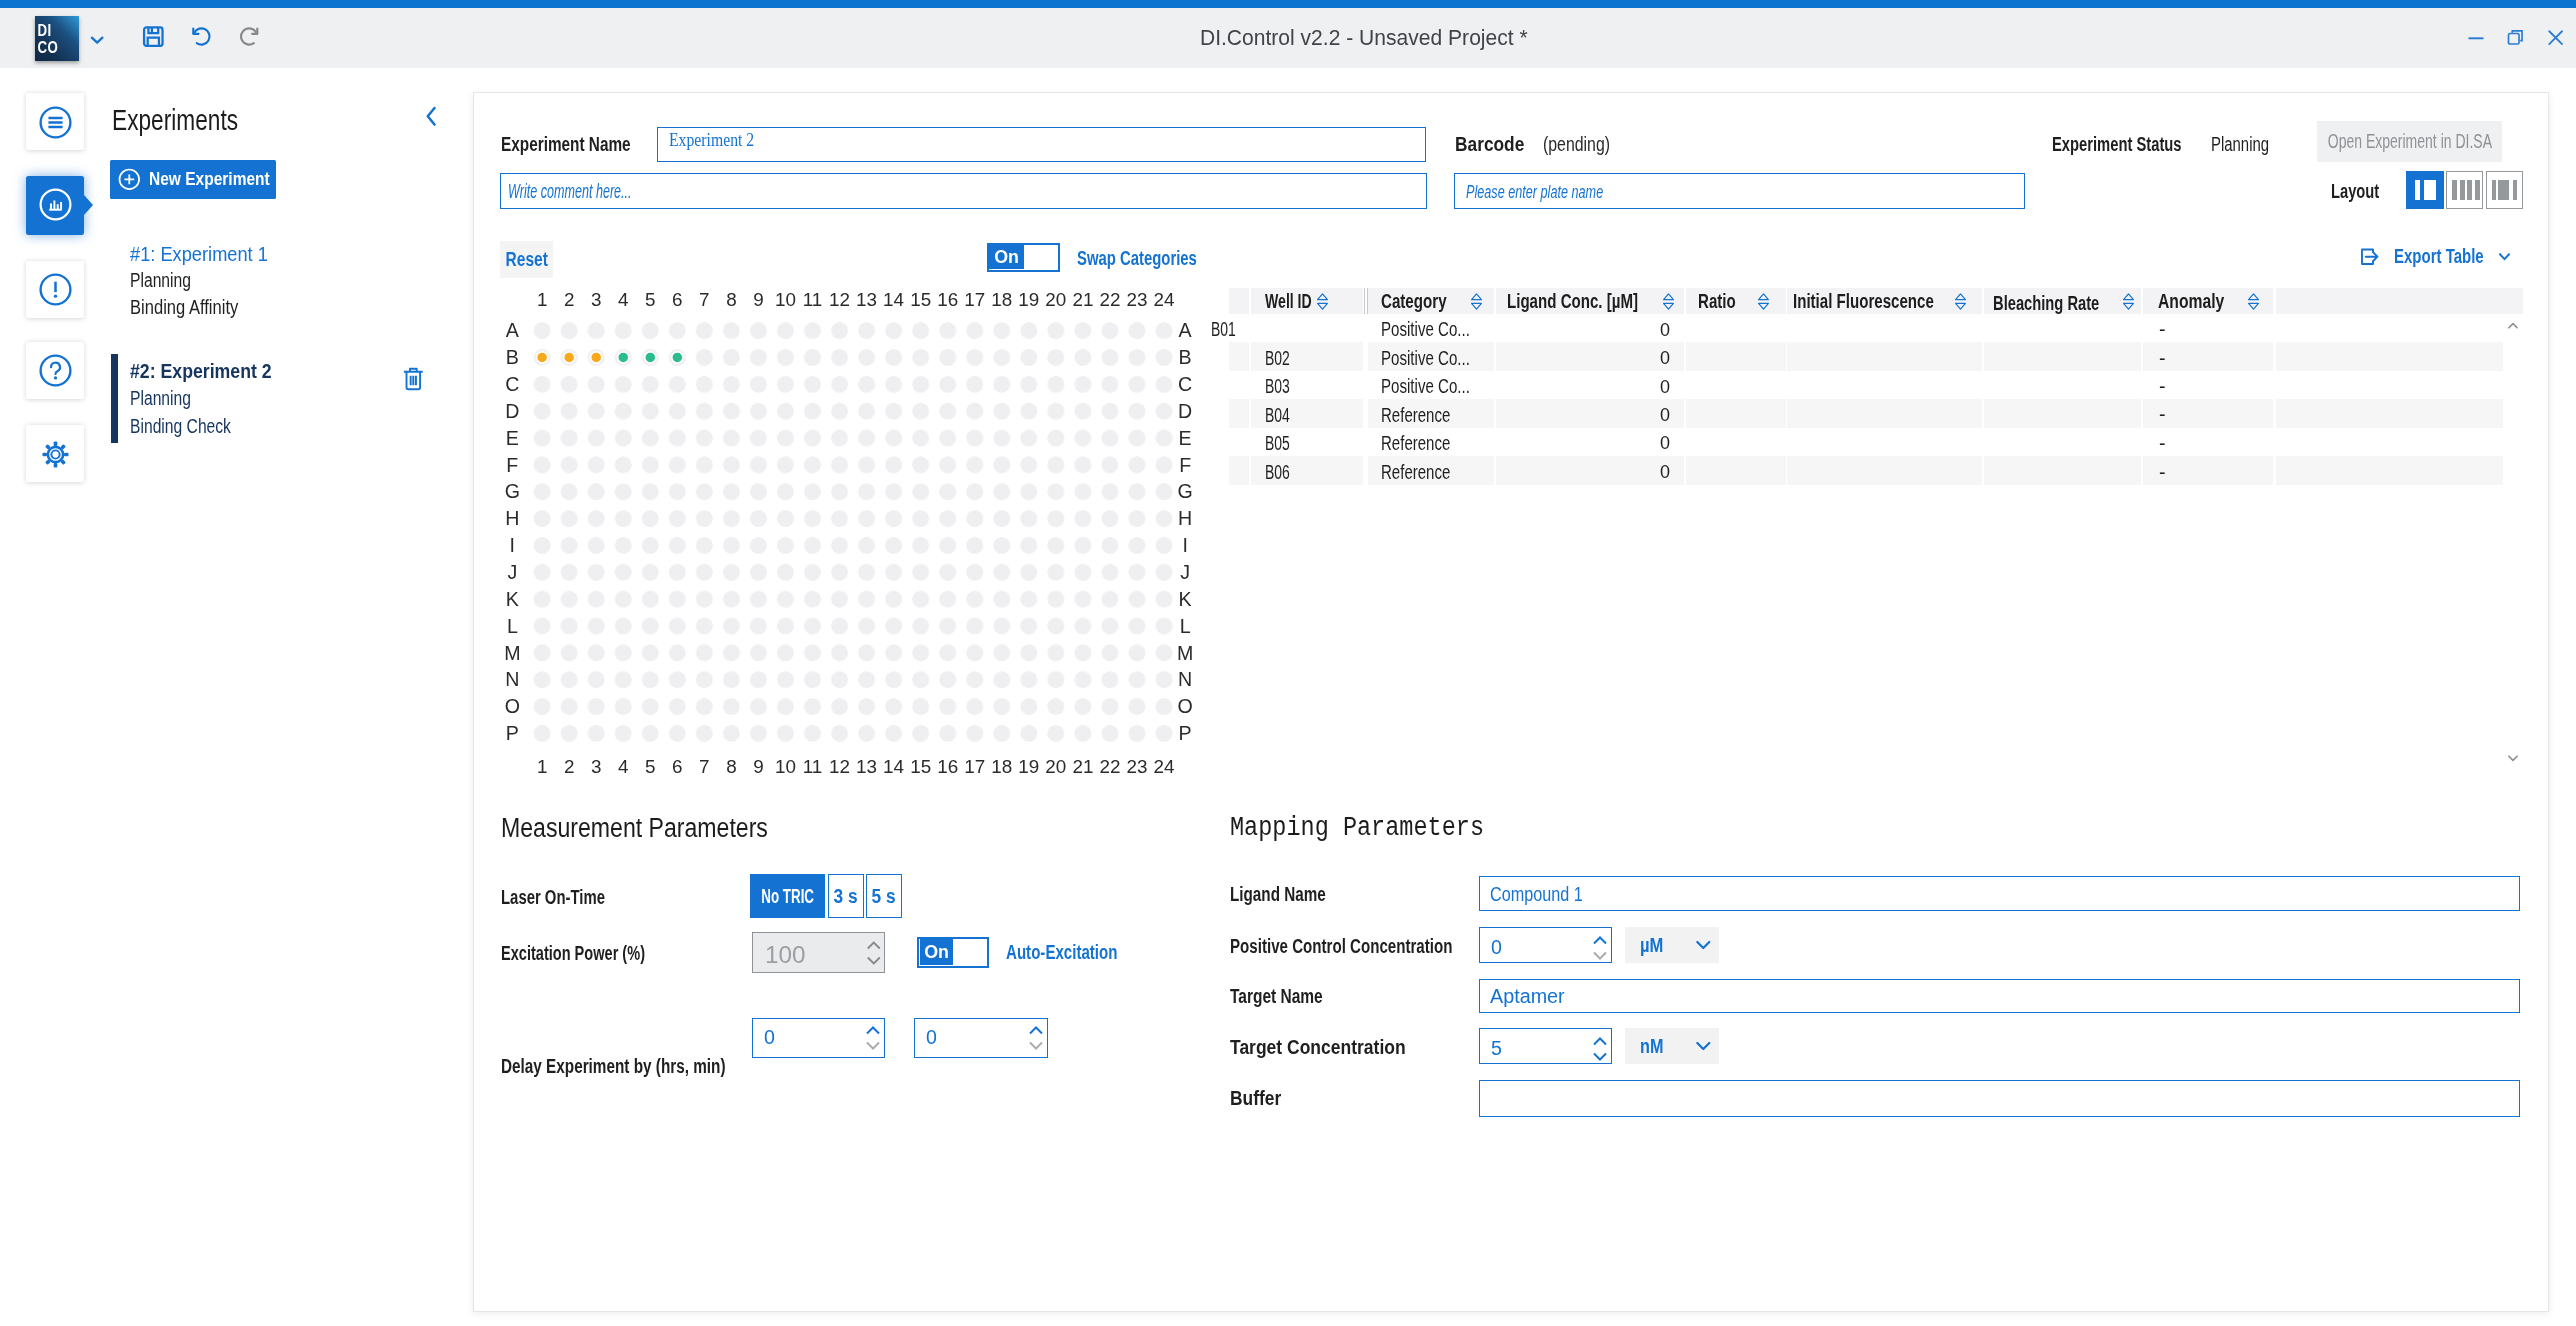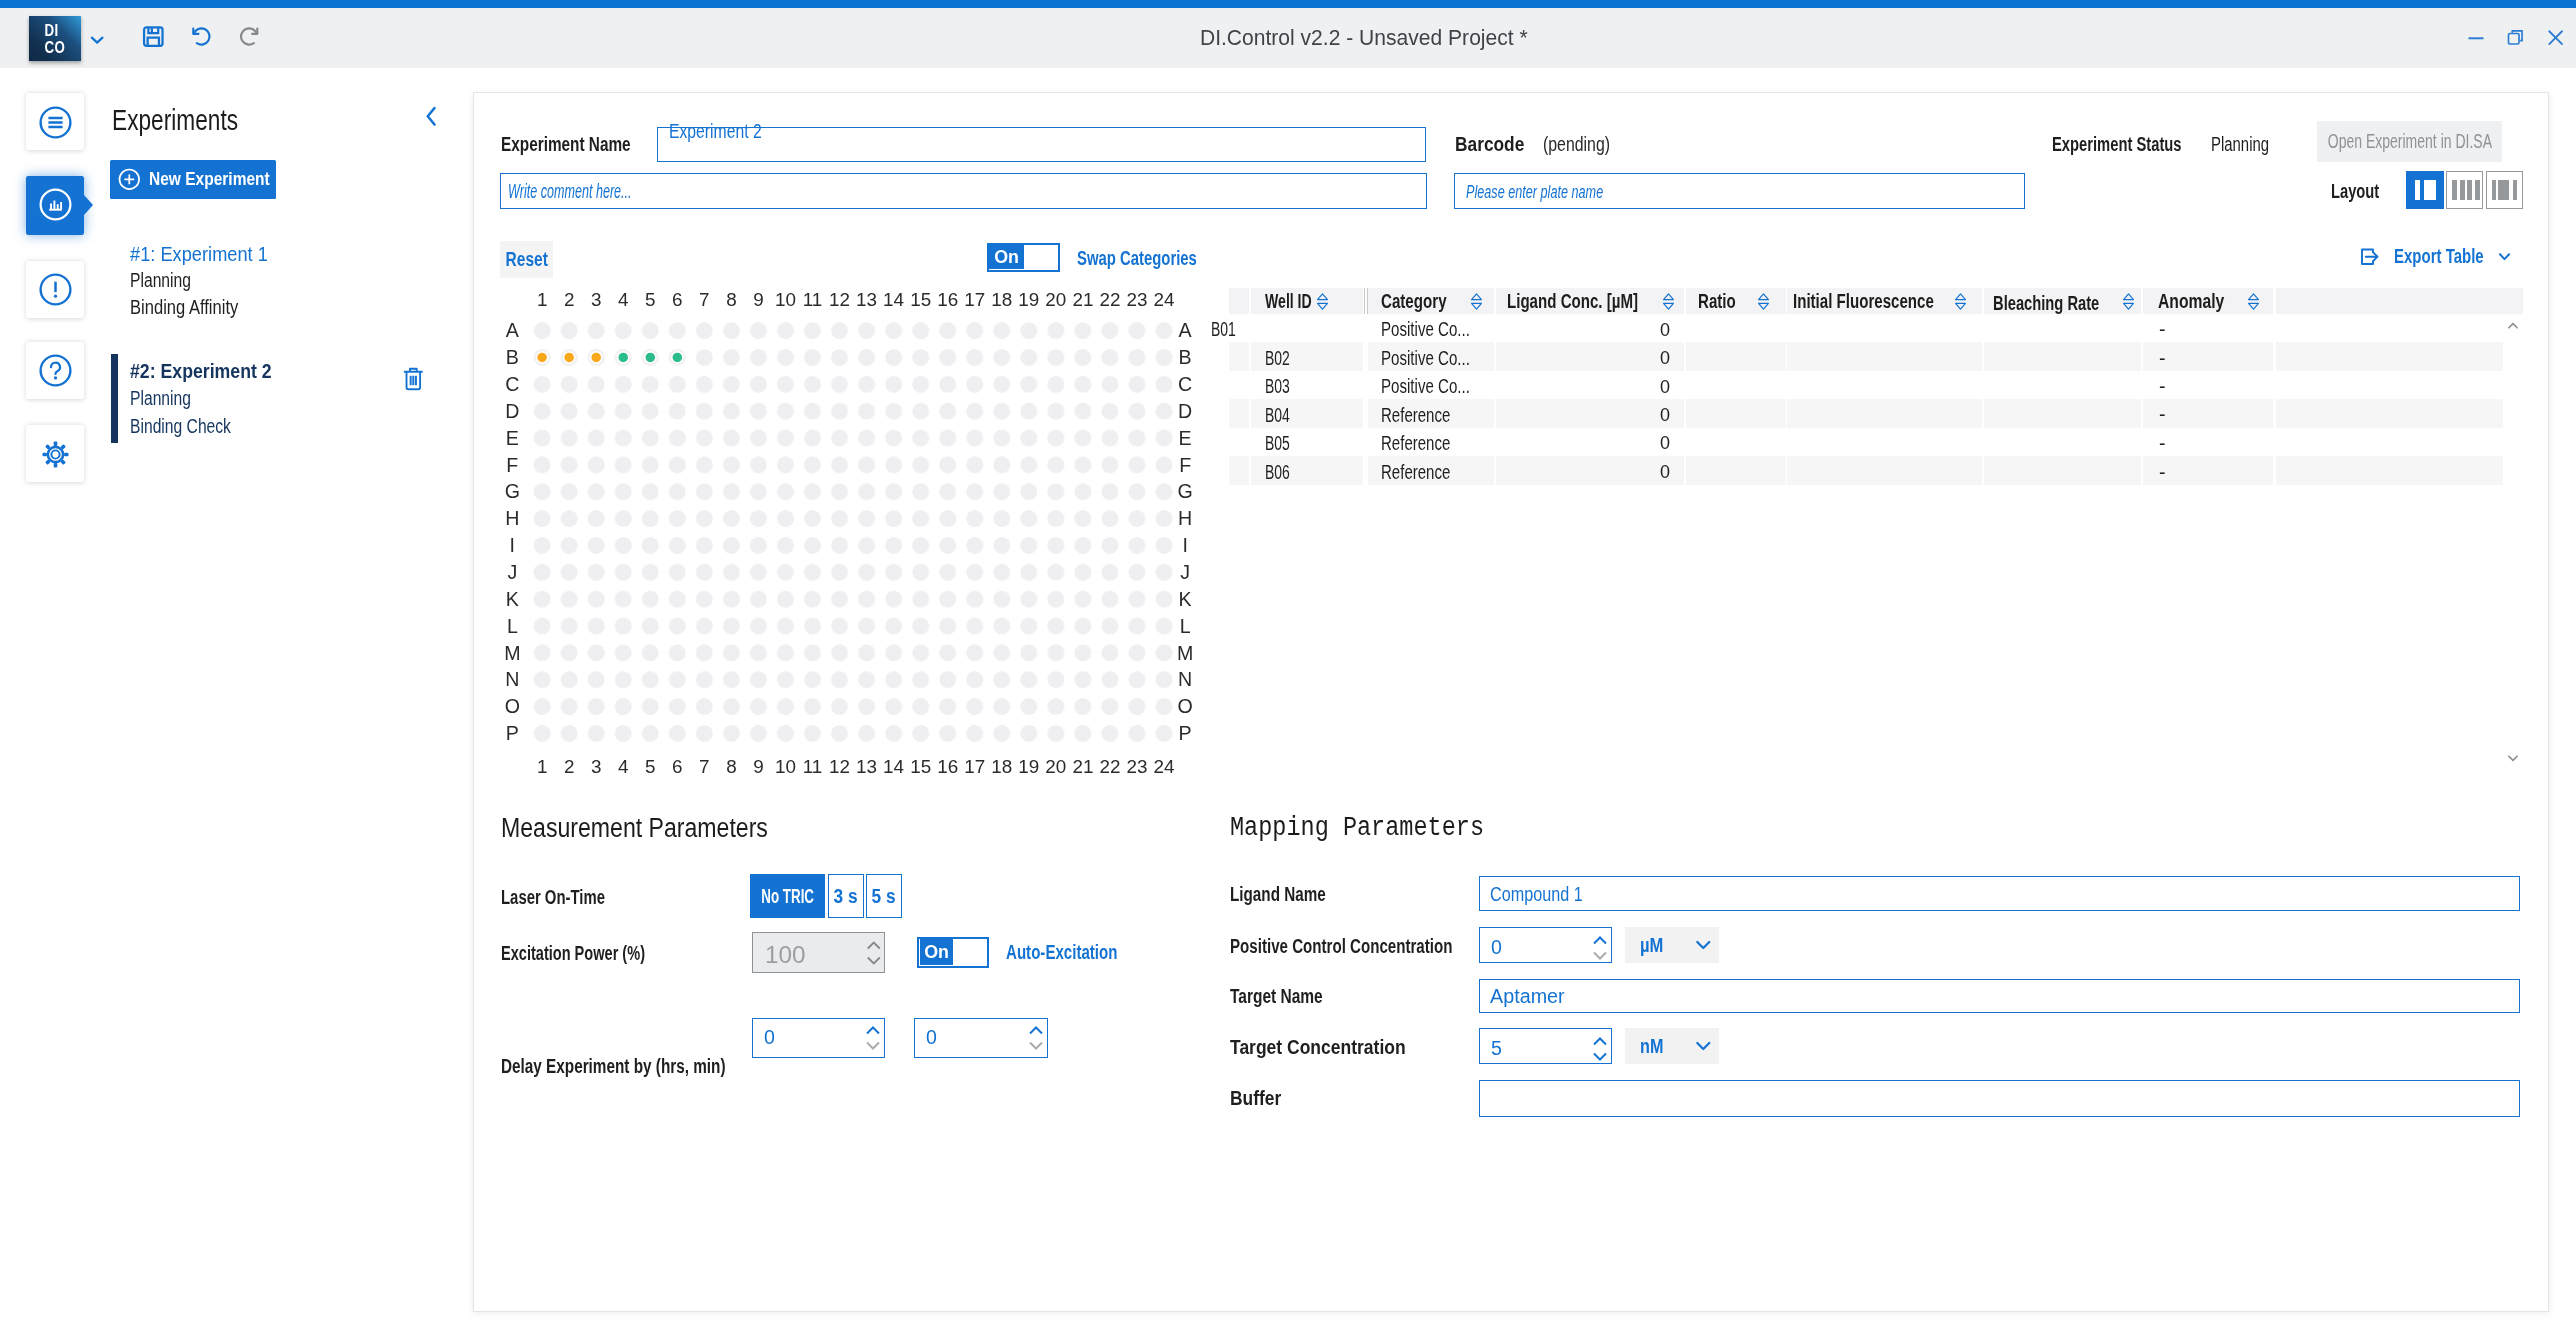--- a/index.html
+++ b/index.html
@@ -4,21 +4,21 @@
 html,body{margin:0;padding:0;}
 body{width:2576px;height:1326px;position:relative;background:#fff;
   font-family:"Liberation Sans",sans-serif;color:#1f1f1f;overflow:hidden;}
 .abs{position:absolute;}
 .inp{position:absolute;border:1.9px solid #1473d2;background:#fff;box-sizing:border-box;}
 .hdrcell{position:absolute;background:#f3f3f5;}
 </style></head><body>
 
 <div class="abs" style="left:0;top:0;width:2576px;height:7.5px;background:#0b74d1;"></div>
 <div class="abs" style="left:0;top:7.5px;width:2576px;height:60px;background:#eef0f1;"></div>
-<div class="abs" style="left:29px;top:16px;width:52px;height:45px;background:linear-gradient(225deg,#2f9bd8 0%,#1c4f80 35%,#12304f 75%,#0e2946 100%);box-shadow:0 1.5px 3.8px rgba(0,0,0,.35);display:flex;align-items:center;justify-content:center;">
+<div class="abs" style="left:35px;top:16px;width:44px;height:45px;background:linear-gradient(225deg,#2f9bd8 0%,#1c4f80 35%,#12304f 75%,#0e2946 100%);box-shadow:0 1.5px 3.8px rgba(0,0,0,.35);display:flex;align-items:center;justify-content:flex-start;">
 <div style="color:#fff;font-weight:bold;font-size:16.6px;line-height:17px;transform:scaleX(.8);letter-spacing:0.4px;text-align:left;">DI<br>CO</div>
   </div>
 <svg class="abs" style="left:90px;top:35px;" width="14.3" height="10.6" viewBox="0 0 19 14">
     <path d="M2.5 3.5 L9.5 10 L16.5 3.5" fill="none" stroke="#1473d2" stroke-width="3" stroke-linecap="round" stroke-linejoin="round"></path>
   </svg>
 <svg class="abs" style="left:142px;top:25px;" width="22.6" height="23.4" viewBox="0 0 24 24" fill="none" stroke="#1473d2" stroke-width="2.4">
 <rect x="2.2" y="2.2" width="19.6" height="19.6" rx="2.5"></rect>
 <path d="M6.8 2.5 v5.8 h10.4 v-5.8"></path>
     <path d="M10.5 2.5 v4.5"></path>
 <path d="M6 21.5 v-8.5 h12 v8.5"></path>
@@ -99,21 +99,21 @@
 <div class="abs" style="left:130px;top:387px;white-space:nowrap;"><span style="display:inline-block;font-size:19.6px;color:#15355e;transform:scaleX(0.800);transform-origin:left center;white-space:nowrap;">Planning</span></div>
 <div class="abs" style="left:130px;top:415px;white-space:nowrap;"><span style="display:inline-block;font-size:19.6px;color:#15355e;transform:scaleX(0.799);transform-origin:left center;white-space:nowrap;">Binding Check</span></div>
 <svg class="abs" style="left:402px;top:366px;" width="22.6" height="25" viewBox="0 0 30 33" fill="none" stroke="#1473d2" stroke-width="2.5">
 <path d="M2.5 7.5 h25 M10.5 7 v-3.5 h9 v3.5" stroke-linejoin="round"></path>
 <path d="M6 8 v20.5 a2.2 2.2 0 0 0 2.2 2.2 h13.6 a2.2 2.2 0 0 0 2.2 -2.2 V8" stroke-linejoin="round"></path>
 <path d="M11.5 13 v12.5 M15 13 v12.5 M18.5 13 v12.5" stroke-width="2.6"></path>
   </svg>
 <div class="abs" style="left:473px;top:92px;width:2076px;height:1220px;background:#fff;border:0.8px solid #e4e5e7;box-sizing:border-box;box-shadow:0 1.5px 7.5px rgba(0,0,0,.08);"></div>
 <div class="abs" style="left:501px;top:133px;white-space:nowrap;"><span style="display:inline-block;font-weight:bold;font-size:19.6px;color:#1f1f1f;transform:scaleX(0.783);transform-origin:left center;white-space:nowrap;">Experiment Name</span></div>
 <div class="inp" style="left:657px;top:127px;width:769px;height:35px;"></div>
-<div class="abs" style="left:669px;top:120px;white-space:nowrap;"><span style="display:inline-block;font-size:19.6px;color:#1473d2;transform:scaleX(0.803);transform-origin:left center;white-space:nowrap;">Experiment 2</span></div>
+<div class="abs" style="left:669px;top:129px;white-space:nowrap;font-family:Liberation Serif, serif;"><span style="display:inline-block;font-size:19.6px;color:#1473d2;transform:scaleX(0.803);transform-origin:left center;white-space:nowrap;">Experiment 2</span></div>
 <div class="abs" style="left:1455px;top:133px;white-space:nowrap;"><span style="display:inline-block;font-weight:bold;font-size:19.6px;color:#1f1f1f;transform:scaleX(0.884);transform-origin:left center;white-space:nowrap;">Barcode</span></div>
 <div class="abs" style="left:1543px;top:133px;white-space:nowrap;"><span style="display:inline-block;font-size:19.6px;color:#2a2a2a;transform:scaleX(0.810);transform-origin:left center;white-space:nowrap;">(pending)</span></div>
 <div class="abs" style="left:2052px;top:133px;white-space:nowrap;"><span style="display:inline-block;font-weight:bold;font-size:19.6px;color:#1f1f1f;transform:scaleX(0.753);transform-origin:left center;white-space:nowrap;">Experiment Status</span></div>
 <div class="abs" style="left:2211px;top:133px;white-space:nowrap;"><span style="display:inline-block;font-size:19.6px;color:#1f1f1f;transform:scaleX(0.761);transform-origin:left center;white-space:nowrap;">Planning</span></div>
 <div class="abs" style="left:2317px;top:121px;width:185px;height:41px;background:#eff0f1;"></div>
 <div class="abs" style="left:2317px;top:121px;width:185px;height:41px;display:flex;align-items:center;justify-content:center;">
     <span style="display:inline-block;font-size:19.6px;color:#8f9296;transform:scaleX(0.715);white-space:nowrap;">Open Experiment in DI.SA</span>
   </div>
 <div class="inp" style="left:500px;top:173px;width:927px;height:36px;"></div>
 <div class="abs" style="left:508px;top:180px;white-space:nowrap;"><span style="display:inline-block;font-style:italic;font-size:19.6px;color:#1473d2;transform:scaleX(0.641);transform-origin:left center;white-space:nowrap;">Write comment here...</span></div>

